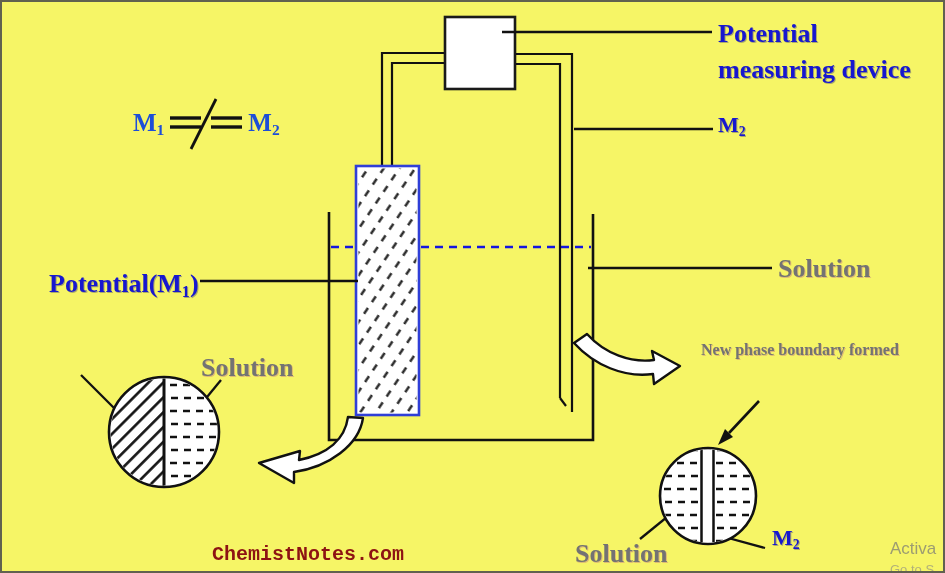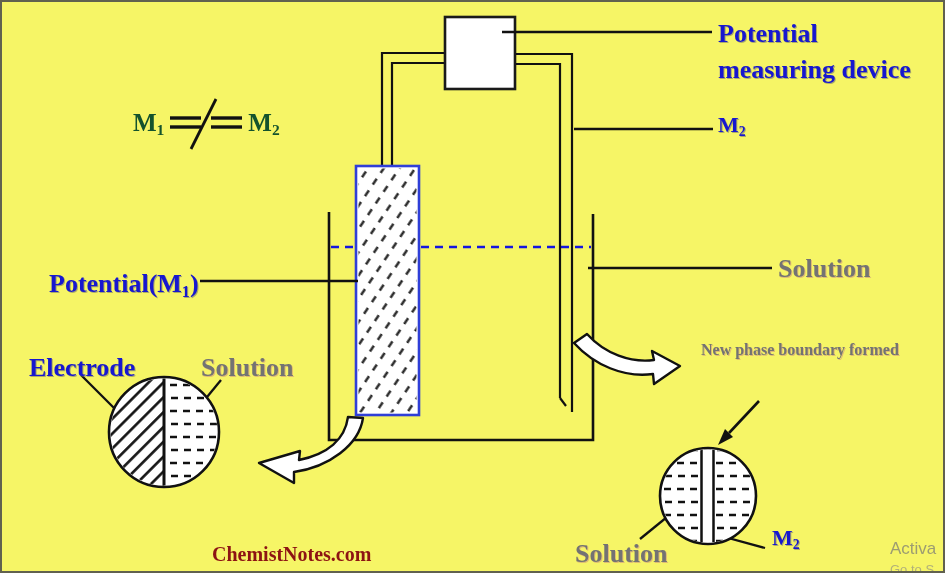--- a/index.html
+++ b/index.html
@@ -8,31 +8,31 @@
     width:945px;height:573px;
     box-sizing:border-box;
     background:#f6f566;
     border:2px solid #61614f;
     overflow:hidden;
     font-family:"Liberation Serif", serif;
   }
   .lbl{position:absolute;font-weight:bold;white-space:pre-wrap;}
   .blue{color:#1717cf;text-shadow:1px 1px 0 rgba(110,110,110,0.55);}
   .red{color:#737373;text-shadow:1px 1px 0 rgba(200,130,130,0.5);}
-  .black{color:#14532d;}
+  .black{color:#1d4ed8;}
   sub{font-size:0.62em;vertical-align:-0.28em;font-weight:bold;}
   .fs21{font-size:26px;line-height:1.38;}
   .fs22{font-size:22px;}
   .fs25{font-size:25px;}
   .fs20{font-size:16px;line-height:1.38;}
   #m-notation{position:absolute;left:131px;top:94px;display:flex;align-items:center;gap:5px;}
   #m-notation .m2span{position:relative;top:-5px;}
   #footer-brand{
     position:absolute;left:210px;top:541px;
-    font-family:Liberation Serif, serif;
+    font-family:Liberation Mono, monospace;
     font-weight:bold;font-size:20px;color:#8d1313;
   }
   #watermark{position:absolute;left:888px;top:536px;
     font-family:"Liberation Sans", sans-serif;
     color:rgba(125,125,118,0.75);font-size:17px;line-height:1.35;white-space:nowrap;}
   #watermark .wm2{font-size:13px;color:rgba(140,140,130,0.65);}
   svg{position:absolute;left:0;top:0;}
 </style>
 </head>
 <body>
@@ -138,21 +138,20 @@
   </div>
 
   <div class="lbl blue fs21" style="left:716px;top:14px;width:212px;">Potential measuring device</div>
 
   <div class="lbl blue fs22" style="left:716px;top:110px;"><span>M</span><sub>2</sub></div>
 
   <div class="lbl red fs21" style="left:776px;top:249px;">Solution</div>
 
   <div class="lbl blue fs21" style="left:47px;top:264px;"><span>Potential(M</span><sub>1</sub><span>)</span></div>
 
-  <div class="lbl blue fs21" style="left:27px;top:348px;">Electrode</div>
 
   <div class="lbl red fs21" style="left:199px;top:348px;">Solution</div>
 
   <div class="lbl red fs20" style="left:699px;top:337px;width:242px;">New phase boundary formed</div>
 
   <div class="lbl red fs21" style="left:573px;top:534px;">Solution</div>
 
   <div class="lbl blue fs22" style="left:770px;top:523px;"><span>M</span><sub>2</sub></div>
 
   <div id="footer-brand">ChemistNotes.com</div>

